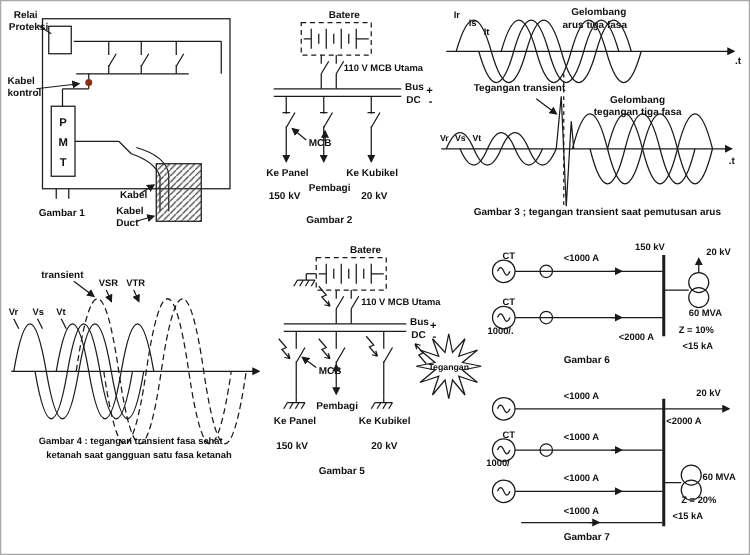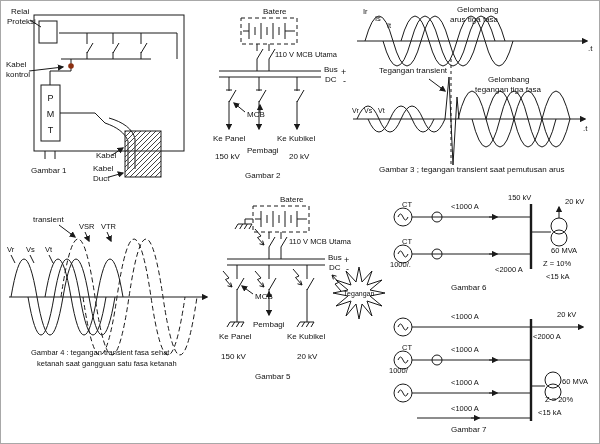--- a/index.html
+++ b/index.html
@@ -1,18 +1,18 @@
 <!DOCTYPE html>
 <html><head>
 <meta charset="utf-8">
 <style>
   html,body{margin:0;padding:0;background:#e9e9e9;}
   .canvas{position:relative;width:600px;height:444px;background:#ffffff;
           border:1px solid #a8a8a8;box-sizing:border-box;overflow:hidden;
-          font-family:"Liberation Sans",sans-serif;}
+          font-family:"Liberation Sans",sans-serif;font-weight:bold;}
   svg{display:block;}
   svg text{font-family:"Liberation Sans",sans-serif;fill:#111;}
   .ln{stroke:#1a1a1a;fill:none;stroke-width:1;}
   .thk{stroke-width:2.4;}
   .dashbox{stroke-dasharray:4 3;}
   .dashln{stroke-dasharray:5 3;}
   .dot3{stroke-dasharray:3 3;}
   .wht{stroke:#ffffff;stroke-width:2.6;fill:none;}
 </style>
 </head>

